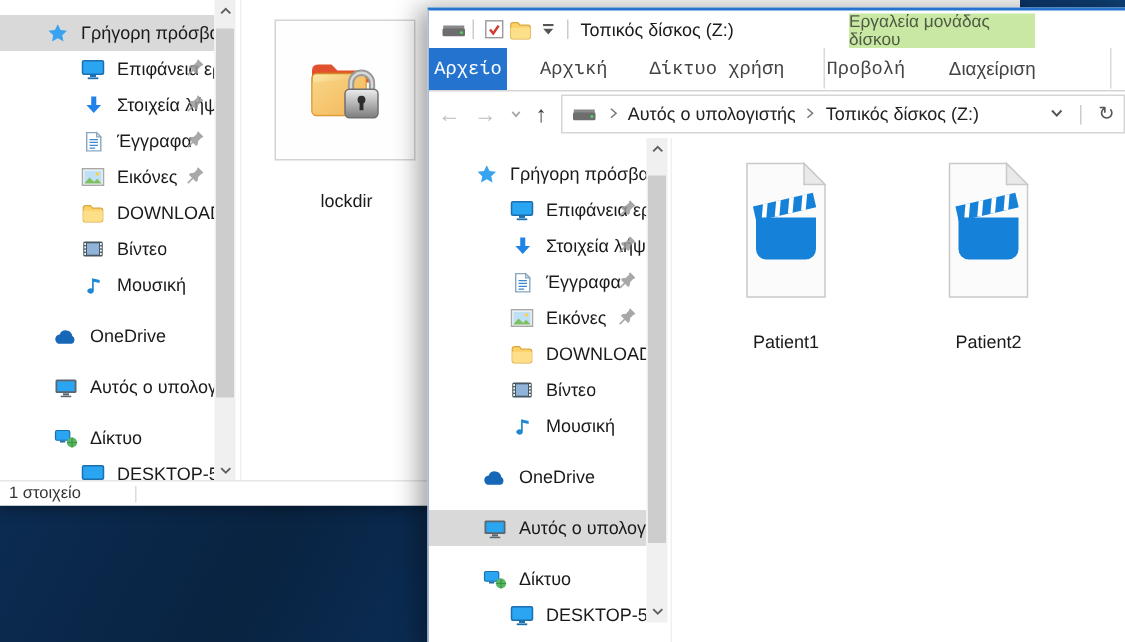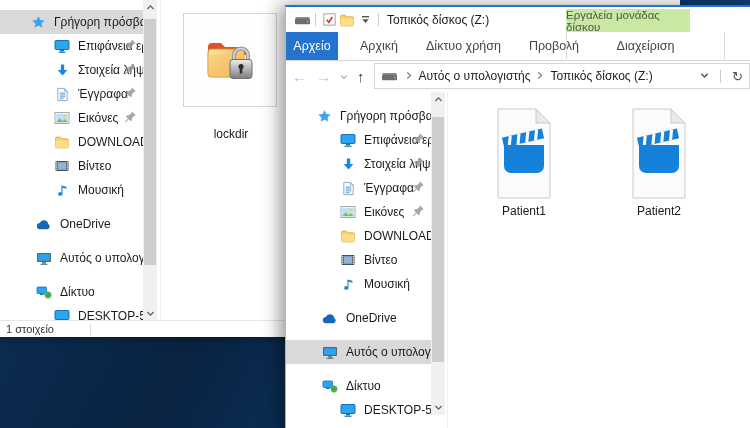--- a/index.html
+++ b/index.html
@@ -39,42 +39,42 @@
   .statsep{width:1px;height:11px;background:#dcdcdc;margin-left:36px;}
 
   
   #titlebar{height:25px;display:flex;align-items:center;padding-left:7px;position:relative;font-size:12px;color:#1a1a1a;}
   .qat-ico{display:inline-flex;align-items:center;justify-content:center;width:18px;height:16px;}
   .qsep{width:1px;height:13px;background:#ccc;margin:0 4px;}
   #win-title{margin-left:4px;}
   #ctx-header{position:absolute;left:280px;top:2px;width:124px;height:23px;background:#c9e8a4;
     display:flex;align-items:center;justify-content:center;font-size:11.5px;color:#4e5a44;}
   #tabrow{height:28px;border-bottom:1px solid #d5d5d5;display:flex;align-items:stretch;position:relative;font-size:12.5px;color:#444;}
-  .tab{display:flex;align-items:center;padding:0 14px;}
+  .tab{display:flex;align-items:center;padding:0 14px;font-family:Liberation Mono, monospace;}
   #tab-file{background:#2473cf;color:#fff;width:52px;padding:0;justify-content:center;margin-right:8px;}
-  #tab-manage{position:absolute;left:280px;top:0;width:157px;height:27px;border-left:1px solid #dadada;border-right:1px solid #dadada;
-    display:flex;align-items:center;justify-content:center;}
+  #tab-manage{position:absolute;left:263px;top:0;width:157px;height:27px;border-left:1px solid #dadada;border-right:1px solid #dadada;
+    display:flex;align-items:center;justify-content:center;padding-left:33px;}
   #addrrow{height:30px;display:flex;align-items:center;padding:0 6px;gap:9px;}
   .navico{font-size:15px;line-height:1;}
   .nav-dis{color:#bdbdbd;}
   .nav-en{color:#3f3f3f;}
   #addrbox{flex:1;height:24px;border:1px solid #d6d6d6;display:flex;align-items:center;padding:0 6px;gap:7px;font-size:12px;color:#222;min-width:0;}
   .spacer{flex:1;}
   #fg-content{position:absolute;left:0;top:85px;right:0;bottom:0;}
   #fg-sidebar{left:0;width:145px;height:100%;padding-top:12px;box-sizing:border-box;}
   #fg-scroll{left:145px;height:323px;}
   #fg-files{position:absolute;left:161px;top:0;right:0;bottom:0;background:#fff;border-left:1px solid #f0f0f0;
     display:flex;align-items:flex-start;padding:16px 0 0 40px;gap:63px;}
 
   
   .tile{width:72px;text-align:center;font-size:12px;color:#1a1a1a;}
   #bg-files .tile{width:96px;position:absolute;left:22px;top:13px;}
   .tileicon{display:flex;align-items:center;justify-content:center;}
   .tbox{width:94px;height:94px;border:1px solid #d4d4d4;background:#fefefe;box-sizing:border-box;}
-  .tlabel{margin-top:5px;white-space:nowrap;}
+  .tlabel{margin-top:22px;white-space:nowrap;}
   #bg-files .tlabel{margin-top:20px;}
 </style>
 </head>
 <body>
 
 <div class="win" id="bg-window">
   <div class="sidebar" id="bg-sidebar">
       <div class="srow header sel">
         <span class="sicon">
           <svg width="15" height="15" viewBox="0 0 16 16">

